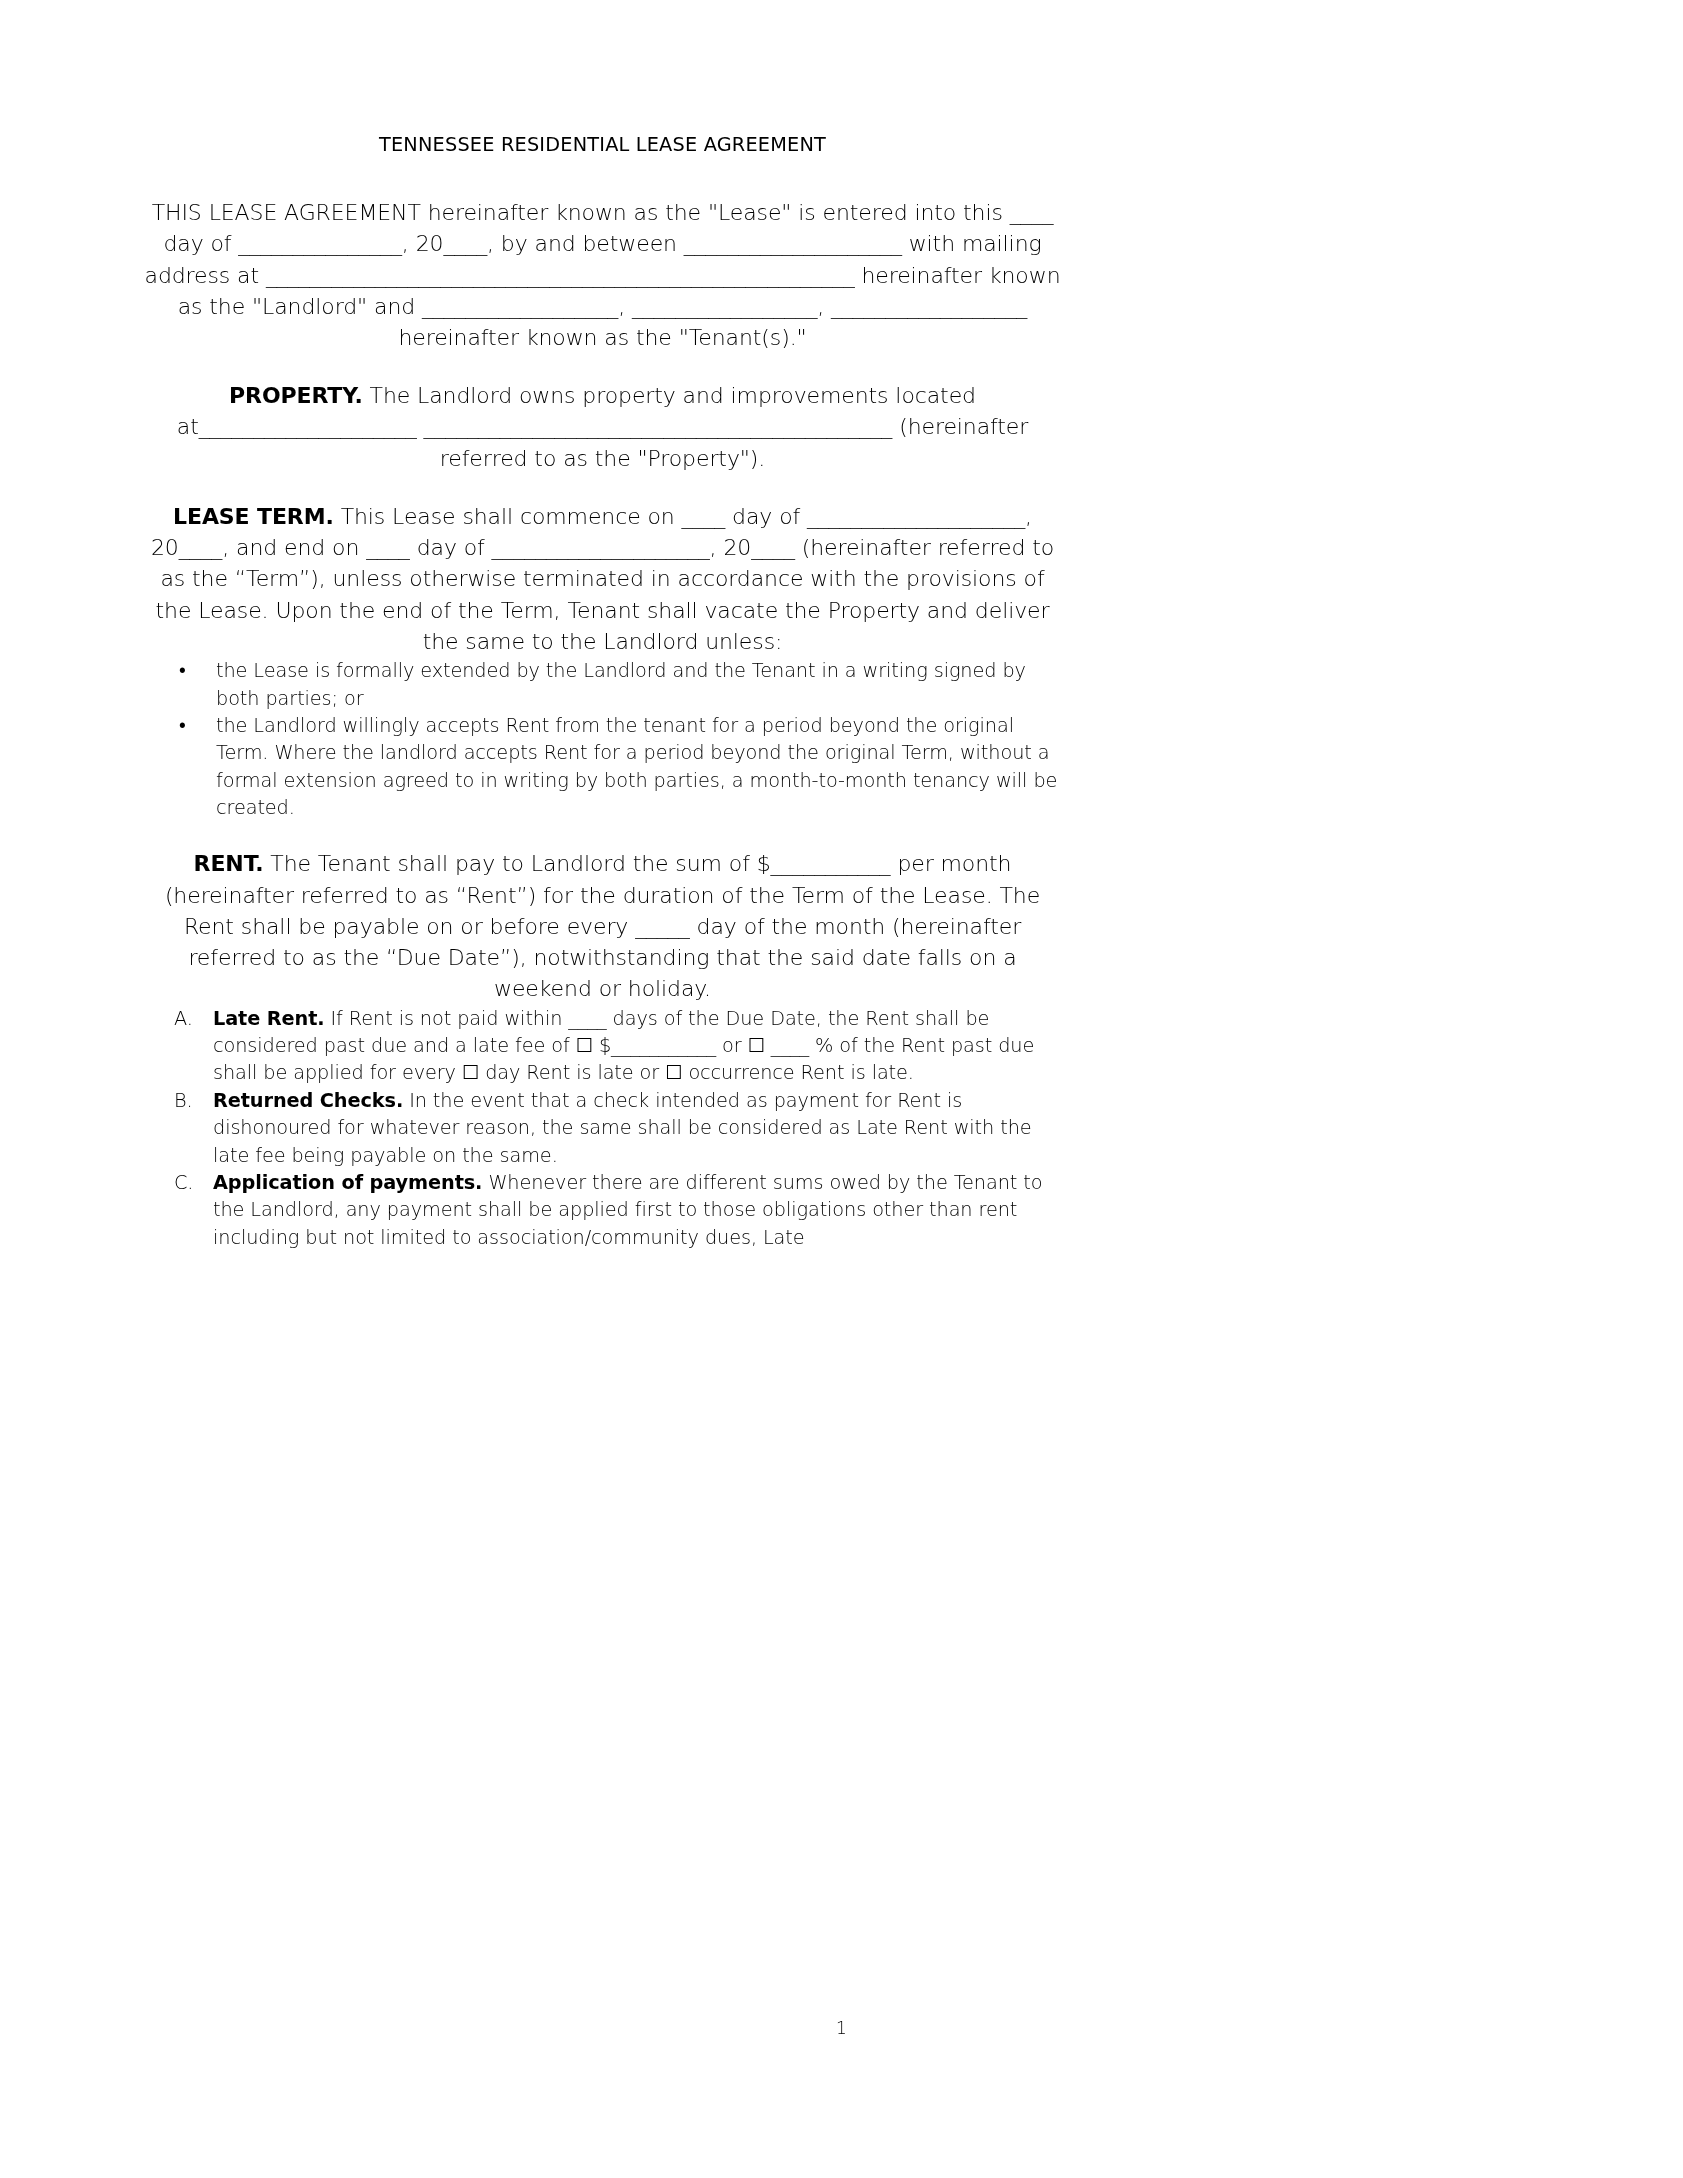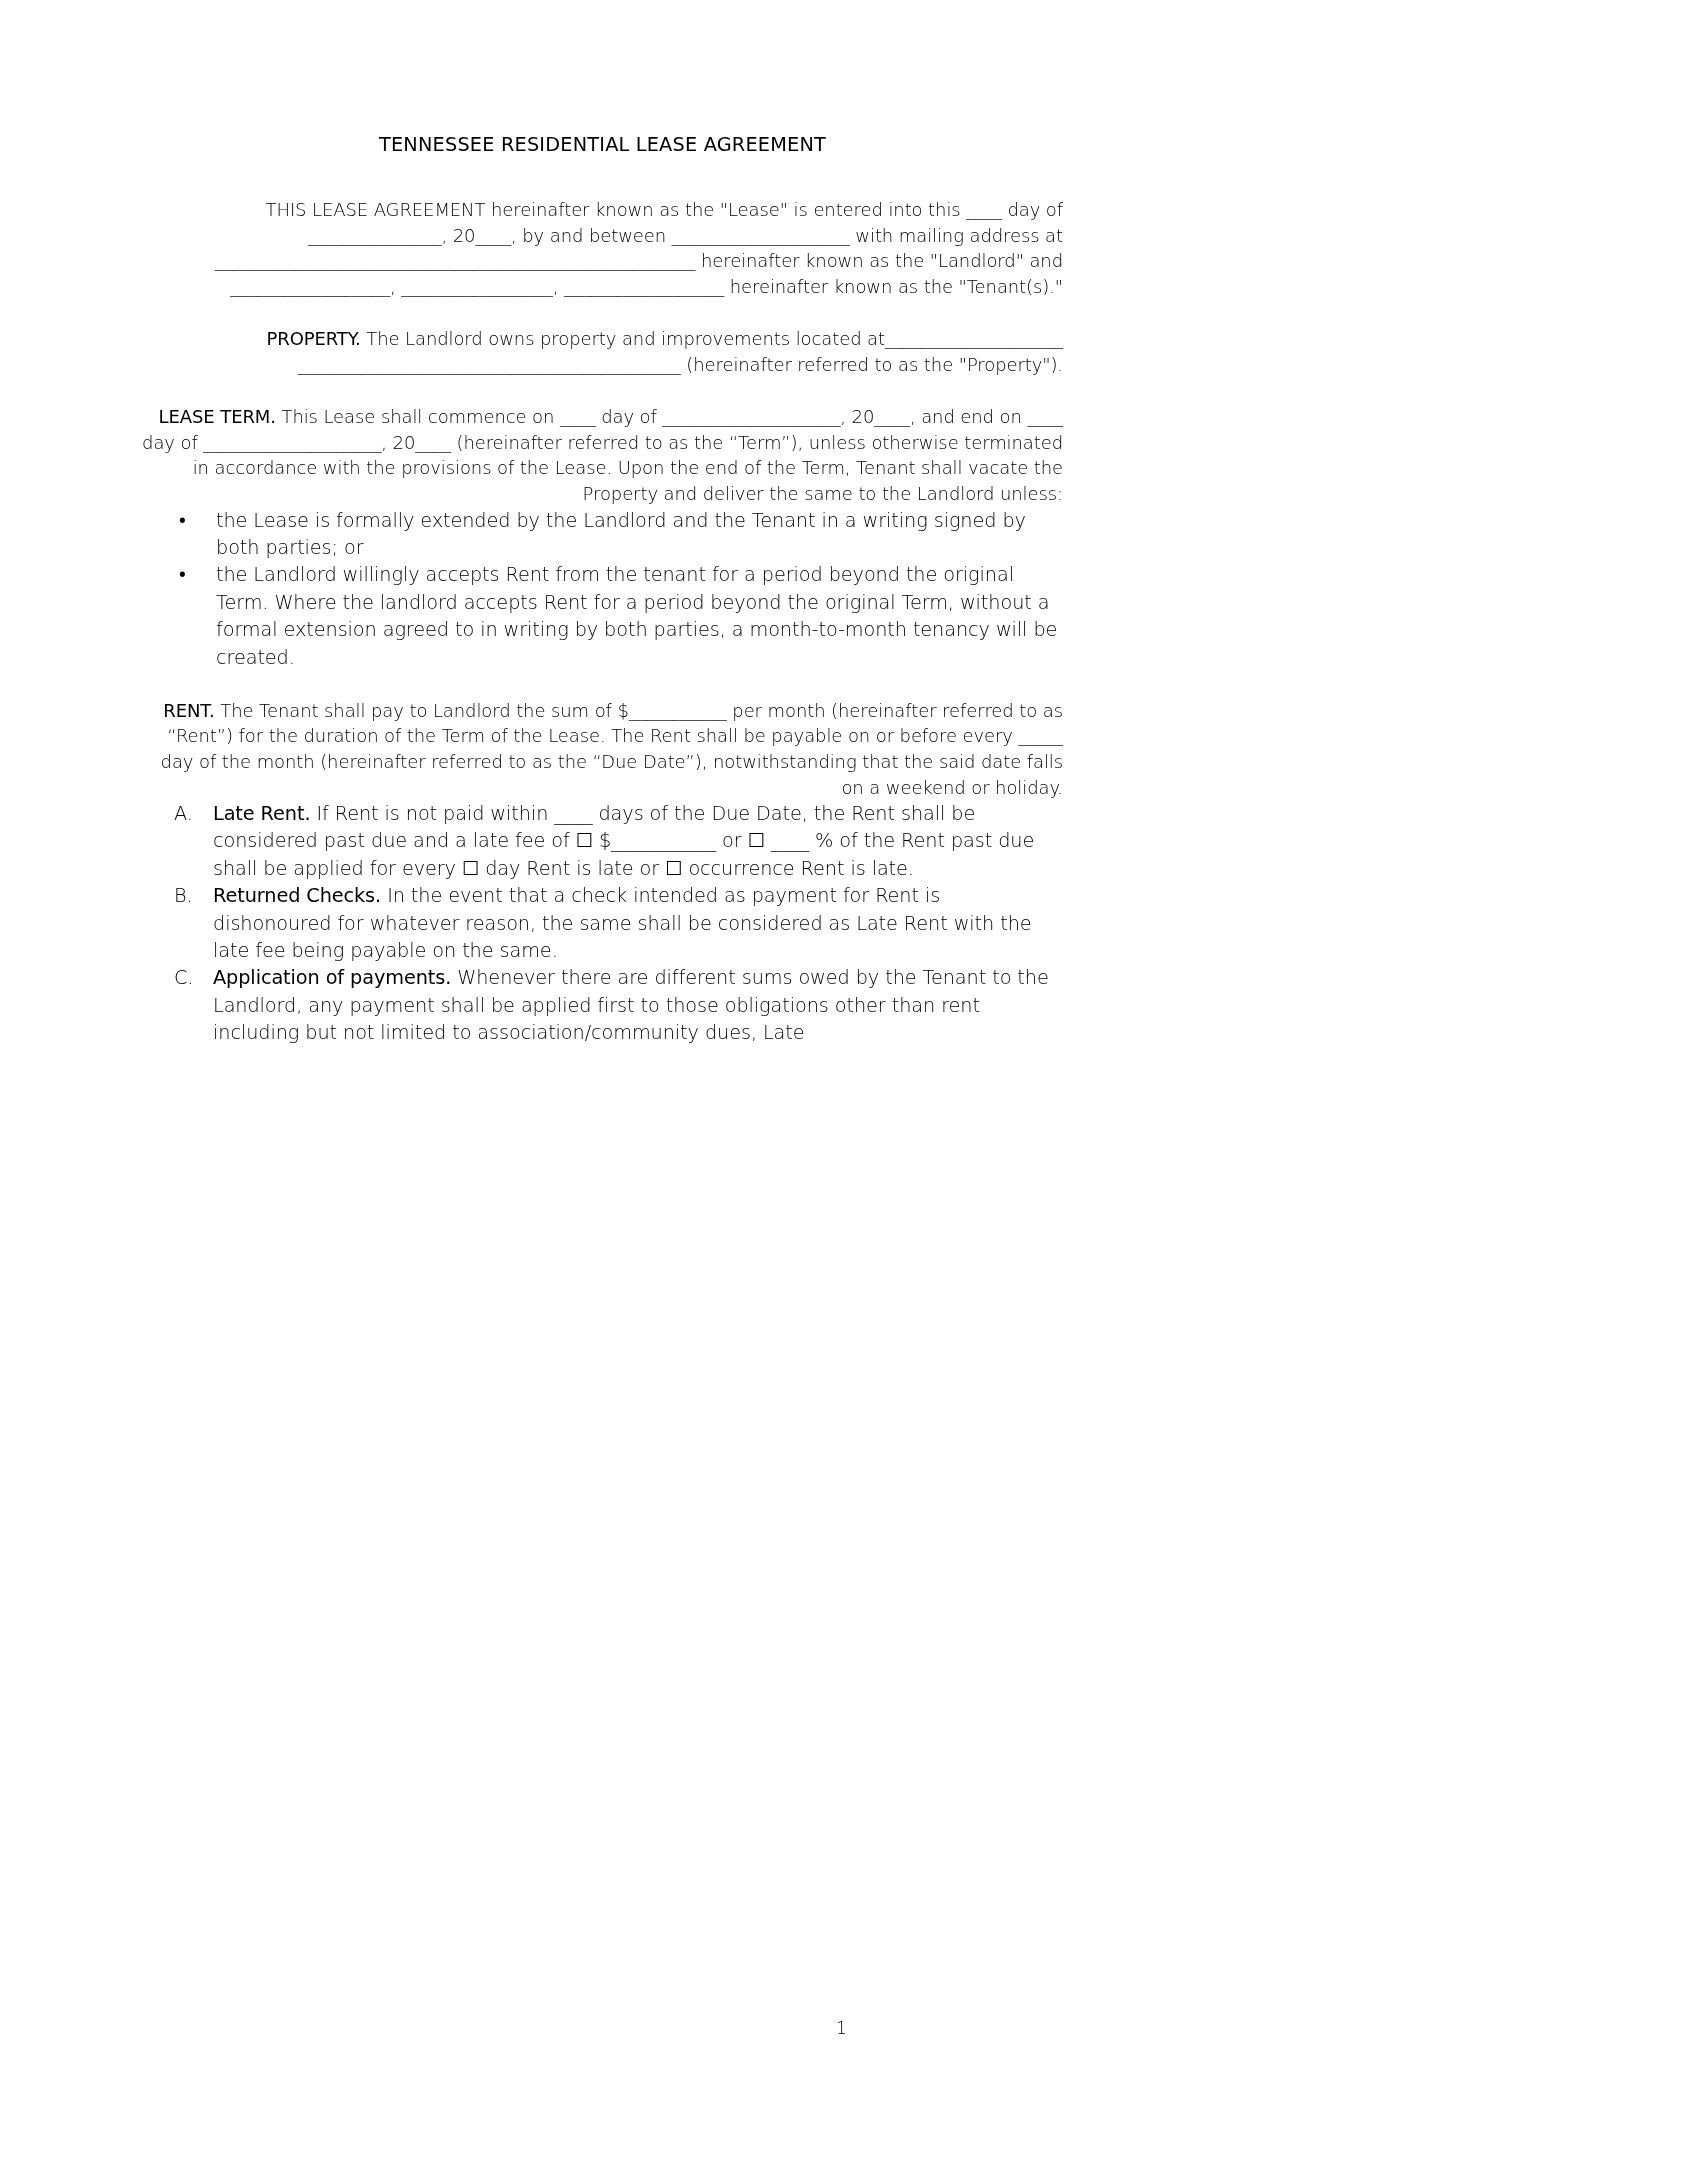--- a/index.html
+++ b/index.html
@@ -26,31 +26,31 @@
   .doc-title {
     text-align: center;
     font-size: 19.3px;
     font-weight: 400;
     letter-spacing: 0.2px;
     margin: 0 0 40px 0;
     line-height: 1.3;
   }
   p.para {
     margin: 0 0 27px 0;
-    font-size: 18px;
+    font-size: 22px;
     line-height: 1.42;
     font-weight: 300;
     letter-spacing: -0.1px;
-    text-align: right;
+    text-align: center;
   }
   p.tight {
     margin-bottom: 0;
   }
   .lead {
-    font-weight: 400;
+    font-weight: 700;
   }
   ul.bullets {
     list-style: none;
     margin: 0 0 27px 0;
     padding: 0;
   }
   ul.bullets > li {
     position: relative;
     padding-left: 74px;
     font-size: 19.3px;

